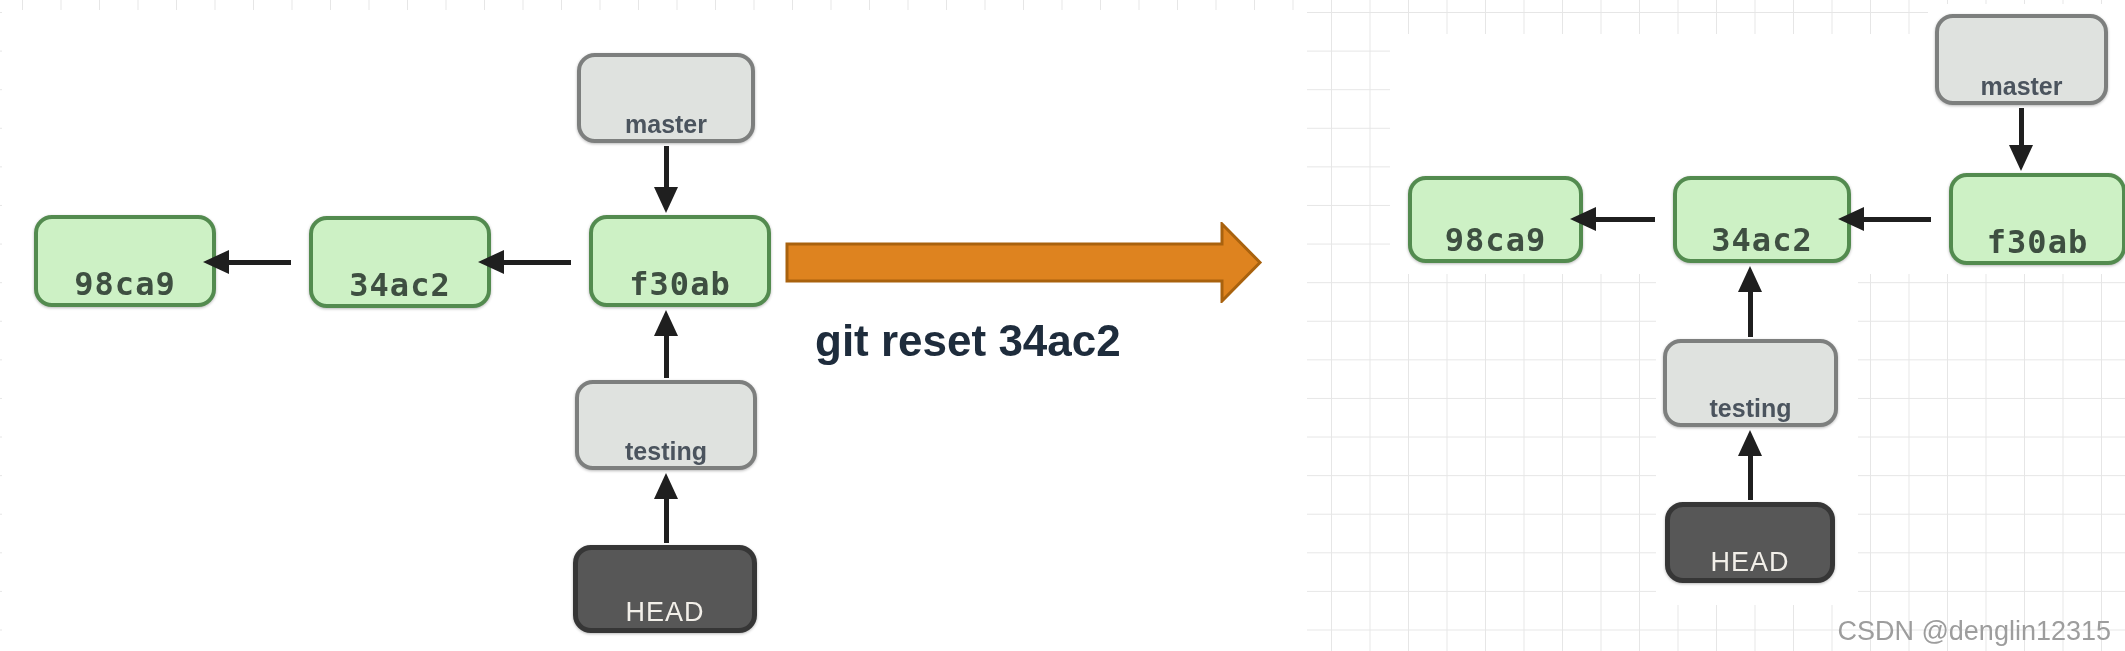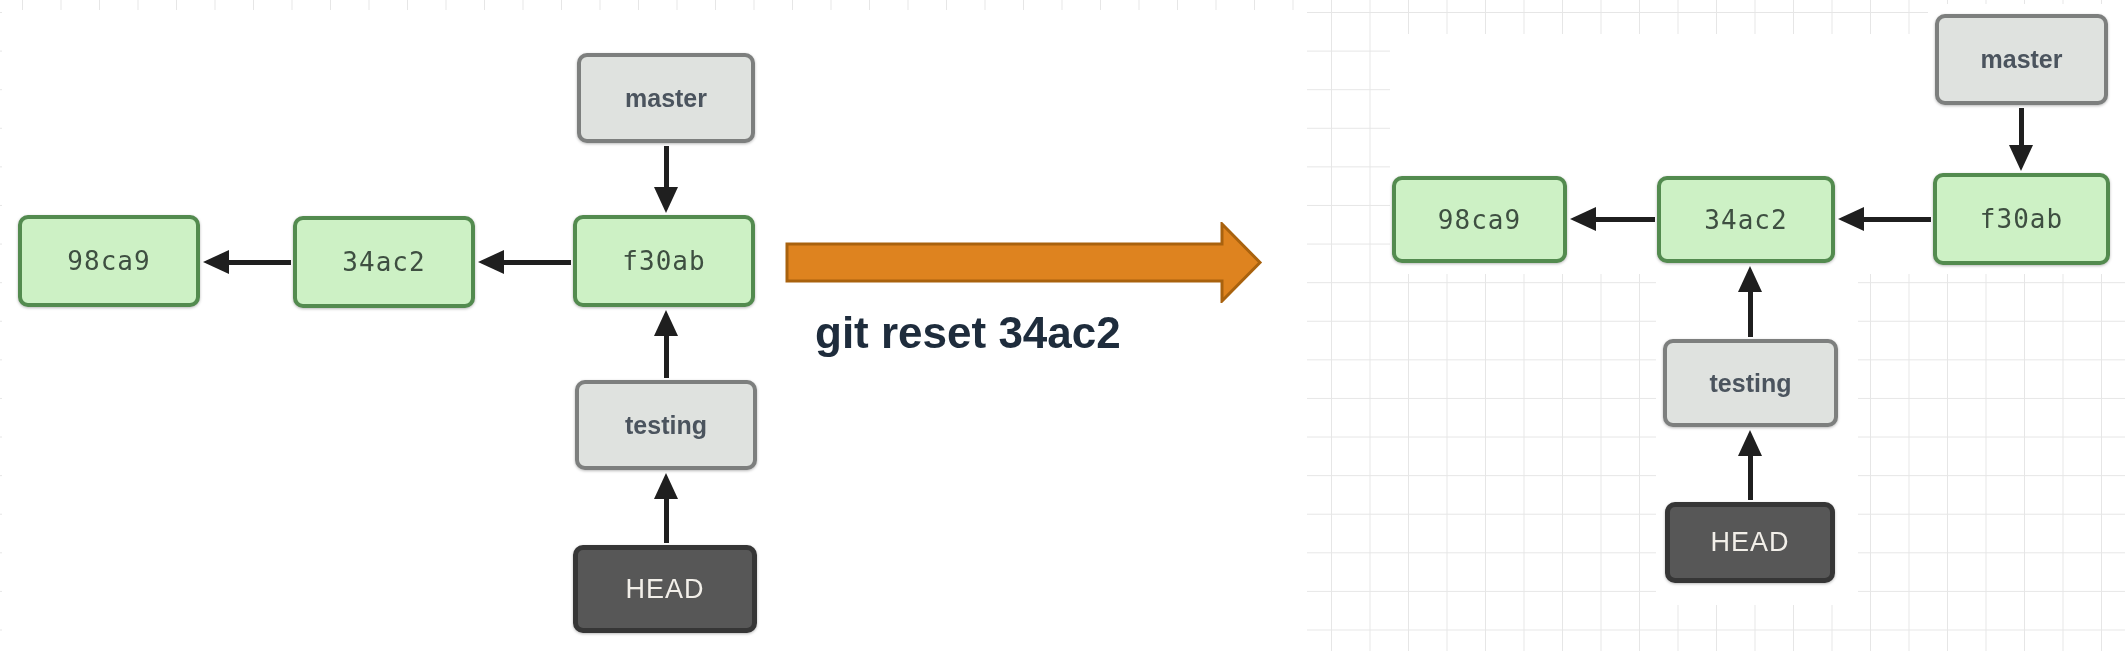--- a/index.html
+++ b/index.html
@@ -16,31 +16,31 @@
     background-image:
       linear-gradient(to right, var(--grid-line,#e6e6e6) 1px, transparent 1px),
       linear-gradient(to bottom, var(--grid-line,#e6e6e6) 1px, transparent 1px);
     background-size:38.5px 38.6px;
     background-position:22px 12px;
   }
   .white-patch{position:absolute;background:var(--panel-bg,#fff);}
   
   .box{
     position:absolute;
-    display:flex;align-items:center;justify-content:center;
-    border-radius:10px;
+    display:flex;align-items:flex-end;justify-content:center;
+    border-radius:18px;
     box-sizing:border-box;
     box-shadow:0 1px 3px rgba(0,0,0,0.28);
   }
   .commit{
     background:var(--commit-fill,#cdf1c5);
     border:4px solid var(--commit-border,#538b4f);
     color:var(--commit-text,#3e4f41);
     font-family:"DejaVu Sans Mono", monospace;
-    font-weight:normal;font-size:26px;letter-spacing:1px;
+    font-weight:bold;font-size:32px;letter-spacing:1px;margin-left:16px;
   }
   .branch{
     background:var(--branch-fill,#dfe2df);
     border:4px solid var(--branch-border,#7d7f7e);
     color:var(--branch-text,#4b545e);
     font-weight:bold;font-size:25px;
   }
   .head{
     background:var(--head-fill,#575757);
     border:5px solid var(--head-border,#363636);
@@ -60,21 +60,21 @@
     border-left:12px solid transparent;border-right:12px solid transparent;
     border-bottom:26px solid var(--arrow,#1f1f1f);}
   .varrow.down .shaft{top:0;bottom:24px;}
   .varrow.down .tip{position:absolute;bottom:0;left:0;width:0;height:0;
     border-left:12px solid transparent;border-right:12px solid transparent;
     border-top:26px solid var(--arrow,#1f1f1f);}
   
   #git-reset-arrow{position:absolute;left:785px;top:222px;width:478px;height:81px;}
   #git-reset-arrow polygon{fill:var(--orange-fill,#de831f);stroke:var(--orange-border,#a9620e);stroke-width:3;}
   #command-text{
-    position:absolute;left:815px;top:308px;
+    position:absolute;left:815px;top:316px;
     font-size:44px;font-weight:bold;color:var(--command-text,#1e2c3c);
     white-space:nowrap;
   }
   #watermark{
     position:absolute;right:14px;top:616px;
     font-size:27px;color:var(--watermark-text,#9d9d9d);
     white-space:nowrap;
   }
 </style>
 </head>
@@ -179,14 +179,15 @@
     <div class="varrow up" style="left:1738px;top:266px;height:71px;">
         <div class="tip"></div>
         <div class="shaft"></div>
       </div>
     <div class="varrow up" style="left:1738px;top:430px;height:70px;">
         <div class="tip"></div>
         <div class="shaft"></div>
       </div>
   </div>
 
+  <div id="watermark">CSDN @denglin12315</div>
 
 </div>
 
 </body></html>

